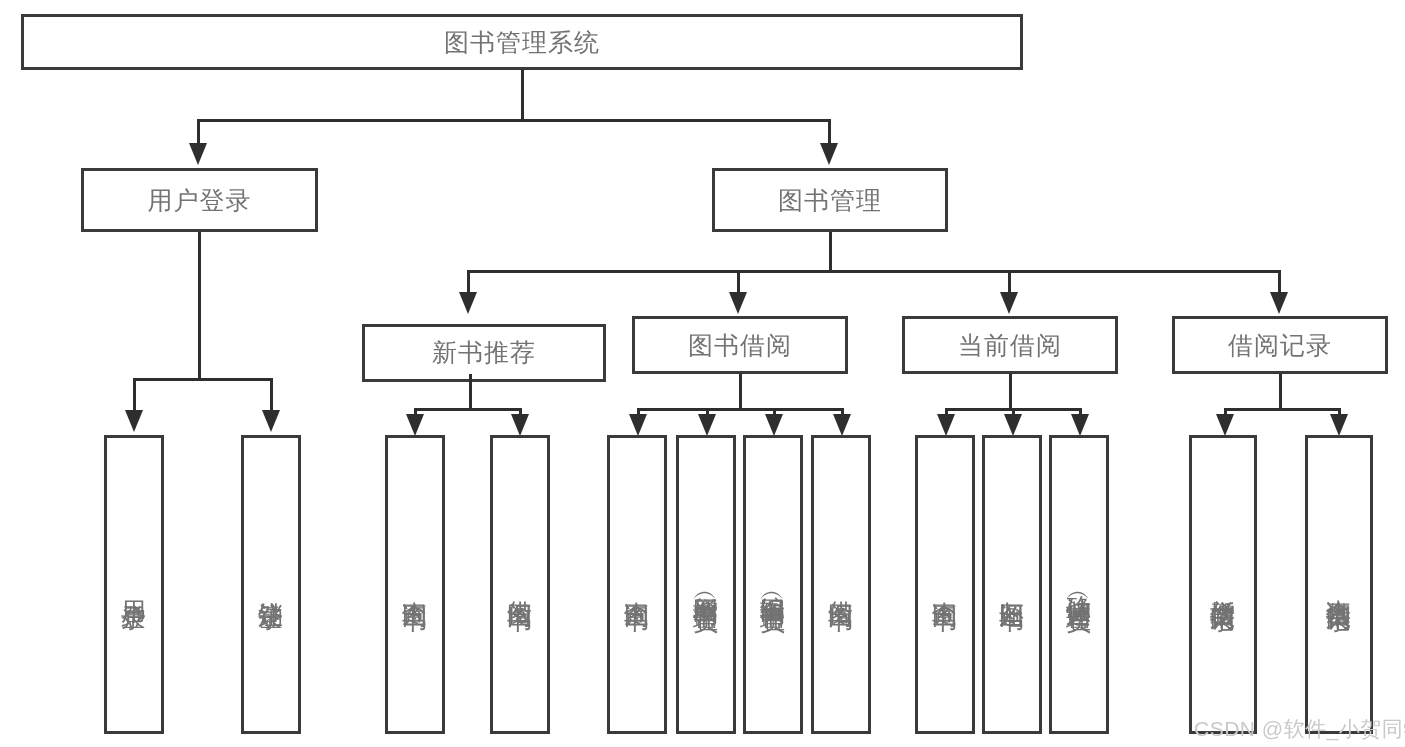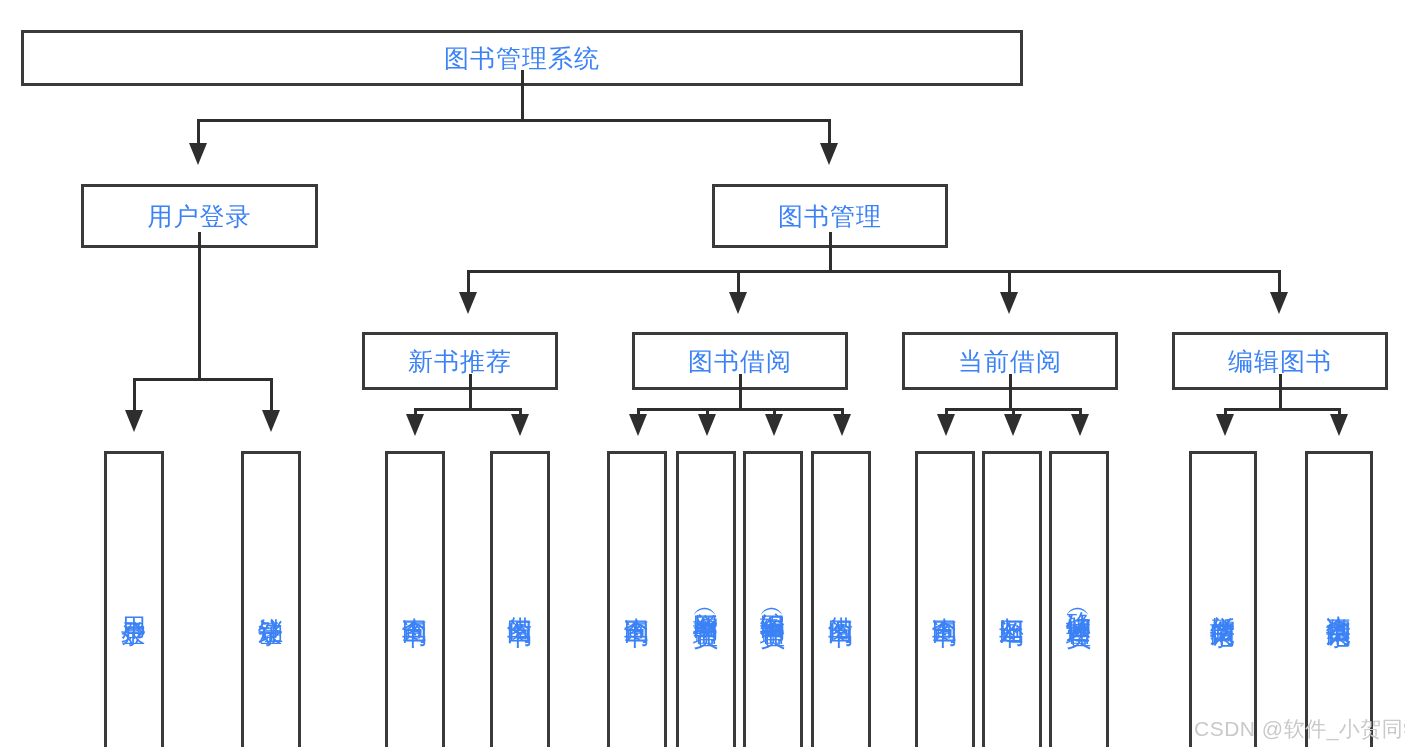--- a/index.html
+++ b/index.html
@@ -18,22 +18,21 @@
     overflow: hidden;
   }
   .node {
     position: absolute;
     box-sizing: border-box;
     border: 3px solid #3a3a3a;
     background: #ffffff;
     display: flex;
     align-items: center;
     justify-content: center;
-    color: #3b82f6;
-    margin-top: 16px;
+    color: #737373;
   }
   .node.horiz {
     font-size: 25px;
     line-height: 1.15;
     letter-spacing: 1px;
     white-space: nowrap;
   }
   .node.vert {
     writing-mode: vertical-rl;
     text-orientation: upright;
@@ -108,31 +107,31 @@
   <div class="edge h" style="left:467px; top:270px; width:814px;"></div>
   <div class="edge v" style="left:467px; top:270px; height:24px;"></div>
   <div class="arrow" style="left:459px; top:292px;"></div>
   <div class="edge v" style="left:737px; top:270px; height:24px;"></div>
   <div class="arrow" style="left:729px; top:292px;"></div>
   <div class="edge v" style="left:1008px; top:270px; height:24px;"></div>
   <div class="arrow" style="left:1000px; top:292px;"></div>
   <div class="edge v" style="left:1278px; top:270px; height:24px;"></div>
   <div class="arrow" style="left:1270px; top:292px;"></div>
 
-  <div class="node horiz" style="left:362px; top:316px; width:196px; height:58px;">
+  <div class="node horiz" style="left:362px; top:324px; width:244px; height:58px;font-family:Liberation Serif, serif;">
     <span>新书推荐</span>
   </div>
   <div class="node horiz" style="left:902px; top:316px; width:216px; height:58px;">
     <span>当前借阅</span>
   </div>
   <div class="node horiz" style="left:632px; top:316px; width:216px; height:58px;">
     <span>图书借阅</span>
   </div>
   <div class="node horiz" style="left:1172px; top:316px; width:216px; height:58px;">
-    <span>编辑图书</span>
+    <span>借阅记录</span>
   </div>
 
   <div class="edge v" style="left:469px; top:374px; height:36px;"></div>
   <div class="edge h" style="left:414px; top:408px; width:108px;"></div>
   <div class="edge v" style="left:414px; top:408px; height:14px;"></div>
   <div class="arrow" style="left:406px; top:414px;"></div>
   <div class="edge v" style="left:519px; top:408px; height:14px;"></div>
   <div class="arrow" style="left:511px; top:414px;"></div>
 
   <div class="edge v" style="left:739px; top:374px; height:36px;"></div>

